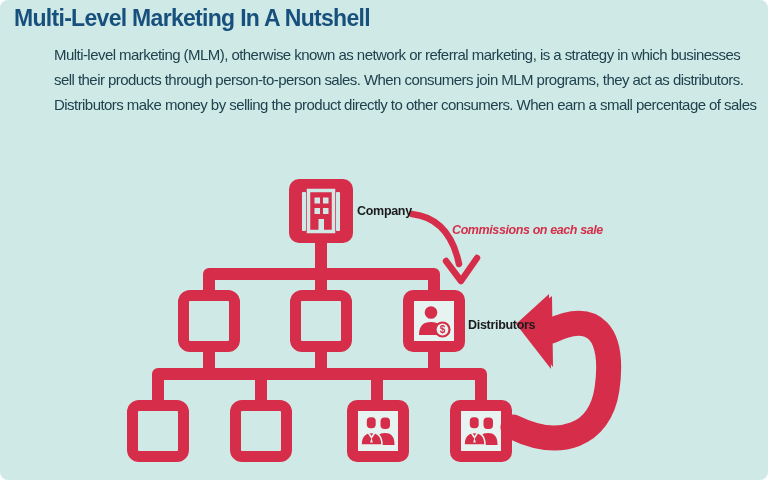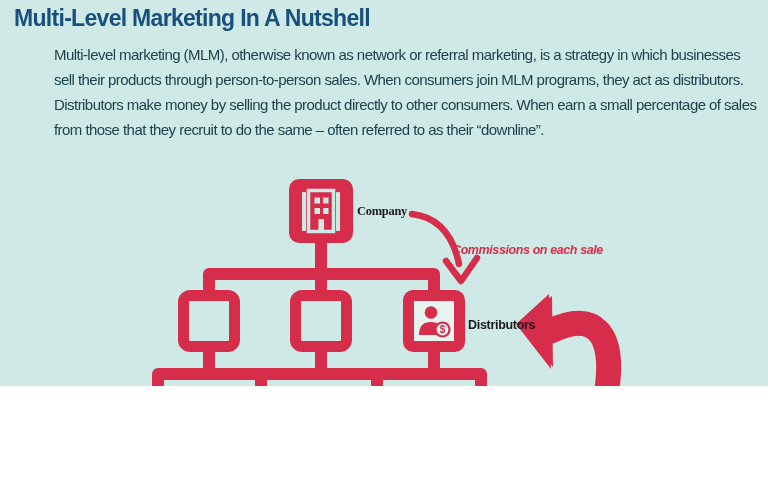--- a/index.html
+++ b/index.html
@@ -1,53 +1,52 @@
 <!DOCTYPE html>
 <html><head>
 <meta charset="utf-8">
 <style>
   html,body{margin:0;padding:0;}
   .stage{
-    position:relative;width:768px;height:386px;overflow:hidden;
-    background:#cfeae6;font-family:"Liberation Sans",sans-serif;
+    position:relative;width:768px;height:480px;overflow:hidden;
+    background:#cfeae6;font-family:"Liberation Sans",sans-serif;border-radius:8px;
   }
   .title{
     position:absolute;left:14px;top:5px;margin:0;
     font-size:23px;font-weight:800;letter-spacing:-0.7px;color:#17507d;
   }
   .para{position:absolute;left:14px;top:42px;color:#20424f;margin-left:40px;}
   .pline{font-size:15px;line-height:25px;white-space:nowrap;letter-spacing:-0.55px;}
   .overlay{position:absolute;left:0;top:0;z-index:2;pointer-events:none;}
   .box{position:absolute;z-index:1;}
   .box-solid{background:#d62e4a;border-radius:10px;}
   .box-outline{border:11px solid #d62e4a;border-radius:12px;box-sizing:border-box;background:transparent;}
   .panel{position:absolute;left:11px;top:11px;width:40px;height:40px;background:#e6f3f0;}
   .panel svg{display:block;}
   .nodelabel{
     position:absolute;z-index:3;color:#1b1b1b;font-weight:700;
     font-size:12.5px;white-space:nowrap;letter-spacing:-0.3px;
   }
   .annot{
     position:absolute;z-index:3;color:#d62e4a;font-weight:700;font-style:italic;
-    font-size:12.5px;letter-spacing:-0.4px;white-space:nowrap;margin-top:20px;
+    font-size:12.5px;letter-spacing:-0.4px;white-space:nowrap;
   }
   .annot-bottom{text-align:center;line-height:16px;}
 </style>
 </head>
 <body>
 
 <div class="stage">
 
   <h1 class="title">Multi-Level Marketing In A Nutshell</h1>
 
   <div class="para">
     <div class="pline">Multi-level marketing (MLM), otherwise known as network or referral marketing, is a strategy in which businesses</div>
     <div class="pline">sell their products through person-to-person sales. When consumers join MLM programs, they act as distributors.</div>
     <div class="pline">Distributors make money by selling the product directly to other consumers. When earn a small percentage of sales</div>
-    <div class="pline">from those that they recruit to do the same – often referred to as their “downline”.</div>
   </div>
 
   <div class="box box-solid" style="left:289px;top:179px;width:64px;height:64px;">
     <svg width="64" height="64" viewBox="0 0 64 64">
       <g fill="#cfeae6">
         <rect x="13" y="13" width="4" height="39" rx="1"></rect>
         <rect x="47" y="13" width="4" height="39" rx="1"></rect>
         <rect x="19.5" y="11.5" width="25" height="41" fill="none" stroke="#cfeae6" stroke-width="3.5"></rect>
         <rect x="25.5" y="18.5" width="5.5" height="6"></rect>
         <rect x="34" y="18.5" width="5.5" height="6"></rect>
@@ -120,19 +119,19 @@
       <path d="M412 214 C438 217 453 235 459 264" stroke="#d62e4a" stroke-width="6.5" fill="none" stroke-linecap="round"></path>
       <path d="M446 261 L461 281 L477 258" stroke="#d62e4a" stroke-width="6.5" fill="none" stroke-linecap="round" stroke-linejoin="round"></path>
     </g>
     <g>
       <path d="M513 427 C560 450 600 436 607 389 C615 333 594 310 551 331" stroke="#d62e4a" stroke-width="25" fill="none" stroke-linecap="round"></path>
       <polygon points="516,324 549,294 551,369" fill="#d62e4a"></polygon>
       <polygon points="518,323 552,296 553,367" fill="#d62e4a"></polygon>
     </g>
   </svg>
 
-  <div class="nodelabel" style="left:357px;top:204px;font-family:Liberation Serif, serif;">Company</div>
+  <div class="nodelabel" style="left:357px;top:204px;">Company</div>
   <div class="nodelabel" style="left:468px;top:318px;">Distributors</div>
   <div class="nodelabel" style="left:356px;top:475px;width:174px;text-align:center;margin-top:44px;">Recruited Resellers</div>
 
   <div class="annot" style="left:452px;top:223px;">Commissions on each sale</div>
 
 </div>
 
 </body></html>

